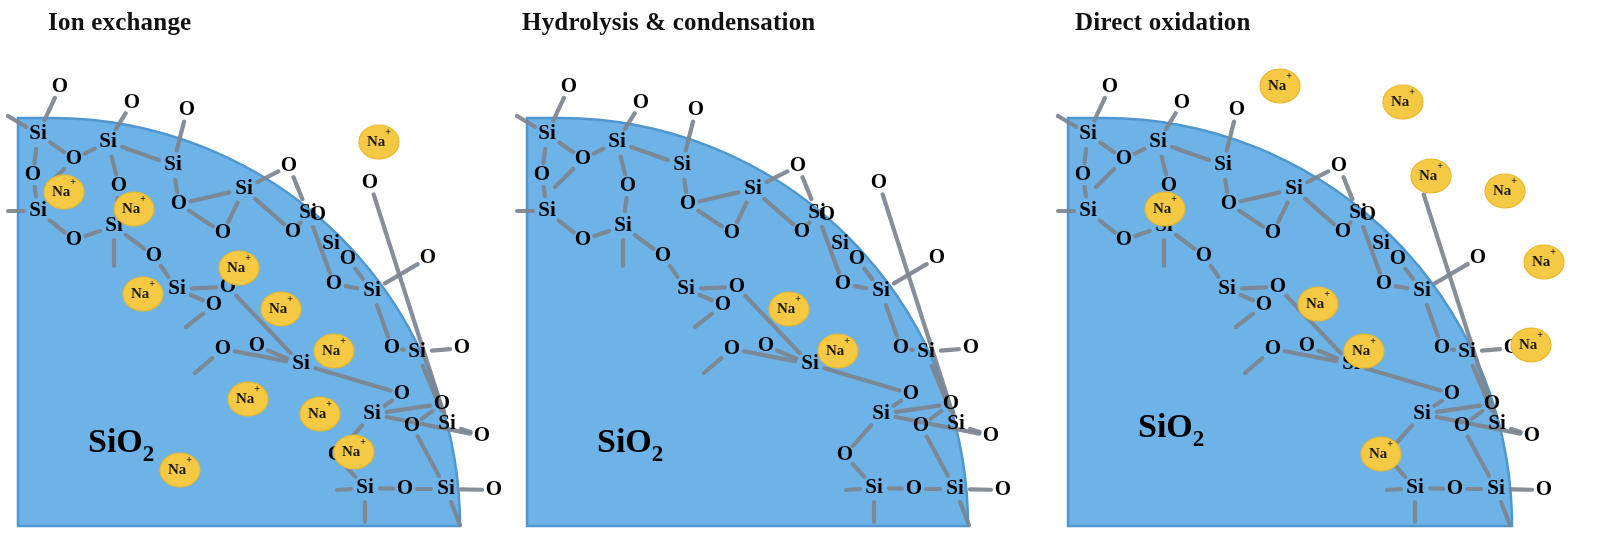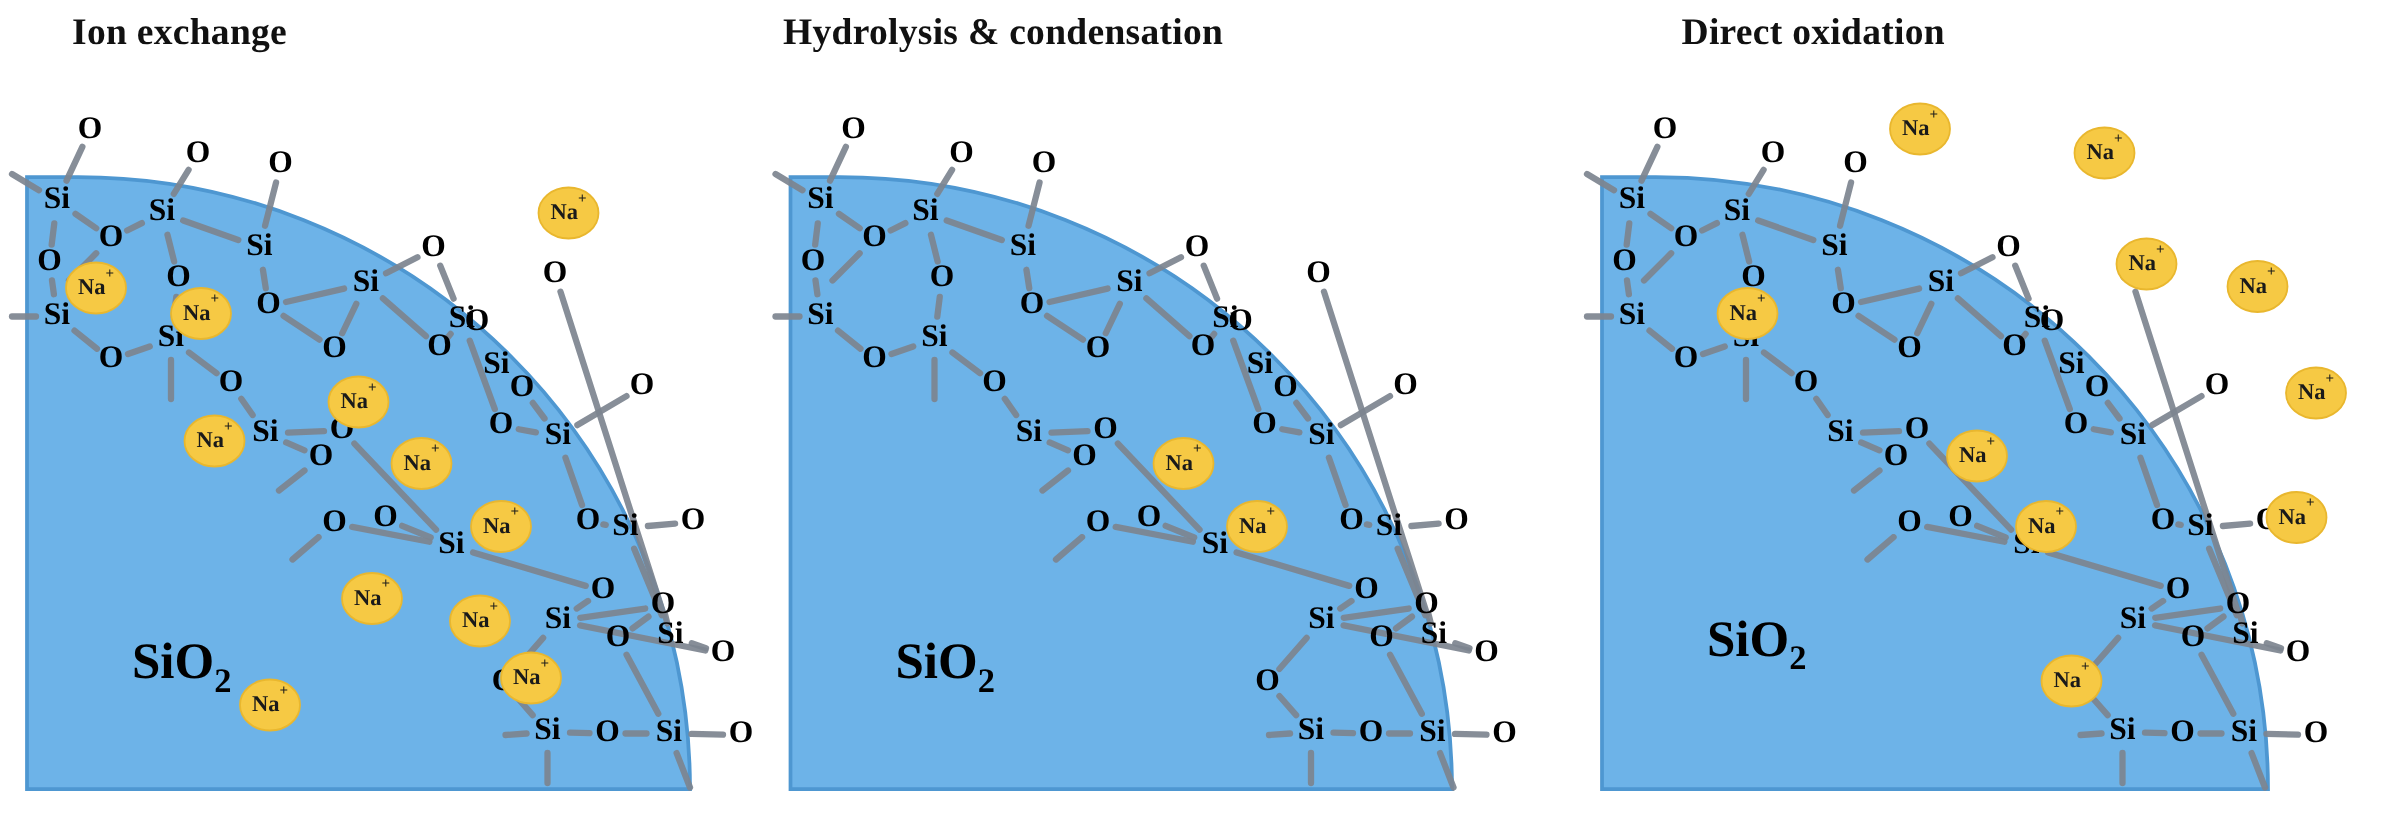--- a/index.html
+++ b/index.html
@@ -353,21 +353,21 @@
           <ellipse cx="789" cy="309" rx="20" ry="17" fill="#F6C944" stroke="#E9B72E" stroke-width="1.2"></ellipse>
           <text x="789" y="310" class="na-text"><tspan>Na</tspan><tspan class="na-sup" dy="-5">+</tspan></text>
         </g>
         <g>
           <ellipse cx="838" cy="351" rx="20" ry="17" fill="#F6C944" stroke="#E9B72E" stroke-width="1.2"></ellipse>
           <text x="838" y="352" class="na-text"><tspan>Na</tspan><tspan class="na-sup" dy="-5">+</tspan></text>
         </g>
       </svg>
     </div>
     <div class="panel" style="left: 0px;">
-      <div class="panel-title" style="left: 1121px;">Direct oxidation</div>
+      <div class="panel-title" style="left: 1075px;">Direct oxidation</div>
       <svg width="1602" height="552" class="net">
         <path d="M 1068 118 L 1104 118 A 408 408 0 0 1 1512 526 L 1512 526 L 1068 526 Z" fill="#6DB3E8" stroke="#4E97D1" stroke-width="2.5"></path>
         <g>
           <line x1="1104.9127187274164" y1="97.86828271870127" x2="1094.3591015907296" y2="120.41464660162342" stroke="#7d8590" stroke-width="4.2" stroke-linecap="round" opacity="0.92"></line>
           <line x1="1100.3205494850995" y1="142.55593714243017" x2="1114.1435604119204" y2="152.15525028605586" stroke="#7d8590" stroke-width="4.2" stroke-linecap="round" opacity="0.92"></line>
           <line x1="1086.1841843703344" y1="148.8896881632579" x2="1084.4526525037325" y2="163.08824946939367" stroke="#7d8590" stroke-width="4.2" stroke-linecap="round" opacity="0.92"></line>
           <line x1="1084.6508204552963" y1="186.88590727813303" x2="1085.9364744308796" y2="196.14261590233372" stroke="#7d8590" stroke-width="4.2" stroke-linecap="round" opacity="0.92"></line>
           <line x1="1099.6813086362492" y1="220.40994306808966" x2="1114.6549530910006" y2="232.47204554552826" stroke="#7d8590" stroke-width="4.2" stroke-linecap="round" opacity="0.92"></line>
           <line x1="1134.733126291999" y1="153.6334368540005" x2="1144.5835921350013" y2="148.70820393249937" stroke="#7d8590" stroke-width="4.2" stroke-linecap="round" opacity="0.92"></line>
           <line x1="1165.861461384965" y1="129.22512524943184" x2="1175.710830892028" y2="113.21989980045453" stroke="#7d8590" stroke-width="4.2" stroke-linecap="round" opacity="0.92"></line>

